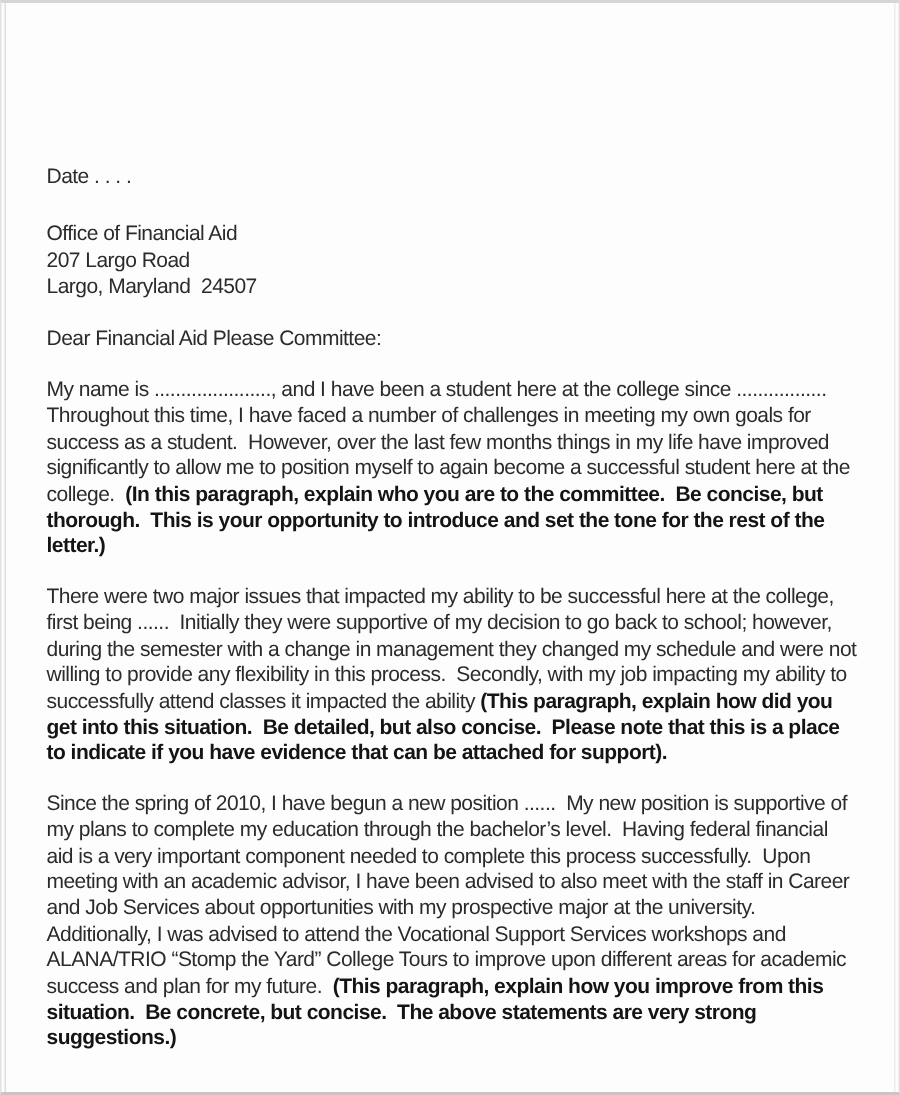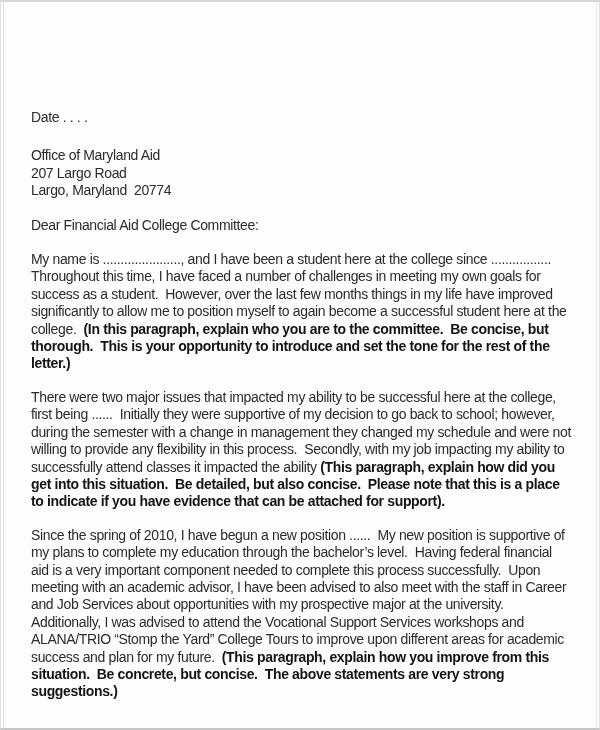--- a/index.html
+++ b/index.html
@@ -53,26 +53,26 @@
 </style>
 </head>
 <body>
 
 <div class="page">
   <div class="content">
 
     <div class="line date-line">Date . . . .</div>
 
     <div class="block">
-      <div class="line">Office of Maryland Aid</div>
+      <div class="line">Office of Financial Aid</div>
       <div class="line">207 Largo Road</div>
-      <div class="line">Largo, Maryland  20774</div>
+      <div class="line">Largo, Maryland  24507</div>
     </div>
 
-    <div class="line block">Dear Financial Aid College Committee:</div>
+    <div class="line block">Dear Financial Aid Please Committee:</div>
 
     <div id="paragraphs">
         <p class="para"><span>My name is ......................, and I have been a student here at the college since .................  Throughout this time, I have faced a number of challenges in meeting my own goals for success as a student.  However, over the last few months things in my life have improved significantly to allow me to position myself to again become a successful student here at the college.  </span><span class="b">(In this paragraph, explain who you are to the committee.  Be concise, but thorough.  This is your opportunity to introduce and set the tone for the rest of the letter.)</span></p>
         <p class="para"><span>There were two major issues that impacted my ability to be successful here at the college, first being ......  Initially they were supportive of my decision to go back to school; however, during the semester with a change in management they changed my schedule and were not willing to provide any flexibility in this process.  Secondly, with my job impacting my ability to successfully attend classes it impacted the ability </span><span class="b">(This paragraph, explain how did you get into this situation.  Be detailed, but also concise.  Please note that this is a place to indicate if you have evidence that can be attached for support).</span></p>
         <p class="para"><span>Since the spring of 2010, I have begun a new position ......  My new position is supportive of my plans to complete my education through the bachelor’s level.  Having federal financial aid is a very important component needed to complete this process successfully.  Upon meeting with an academic advisor, I have been advised to also meet with the staff in Career and Job Services about opportunities with my prospective major at the university.  Additionally, I was advised to attend the Vocational Support Services workshops and ALANA/TRIO “Stomp the Yard” College Tours to improve upon different areas for academic success and plan for my future.  </span><span class="b">(This paragraph, explain how you improve from this situation.  Be concrete, but concise.  The above statements are very strong suggestions.)</span></p>
       </div>
 
   </div>
 </div>
 

